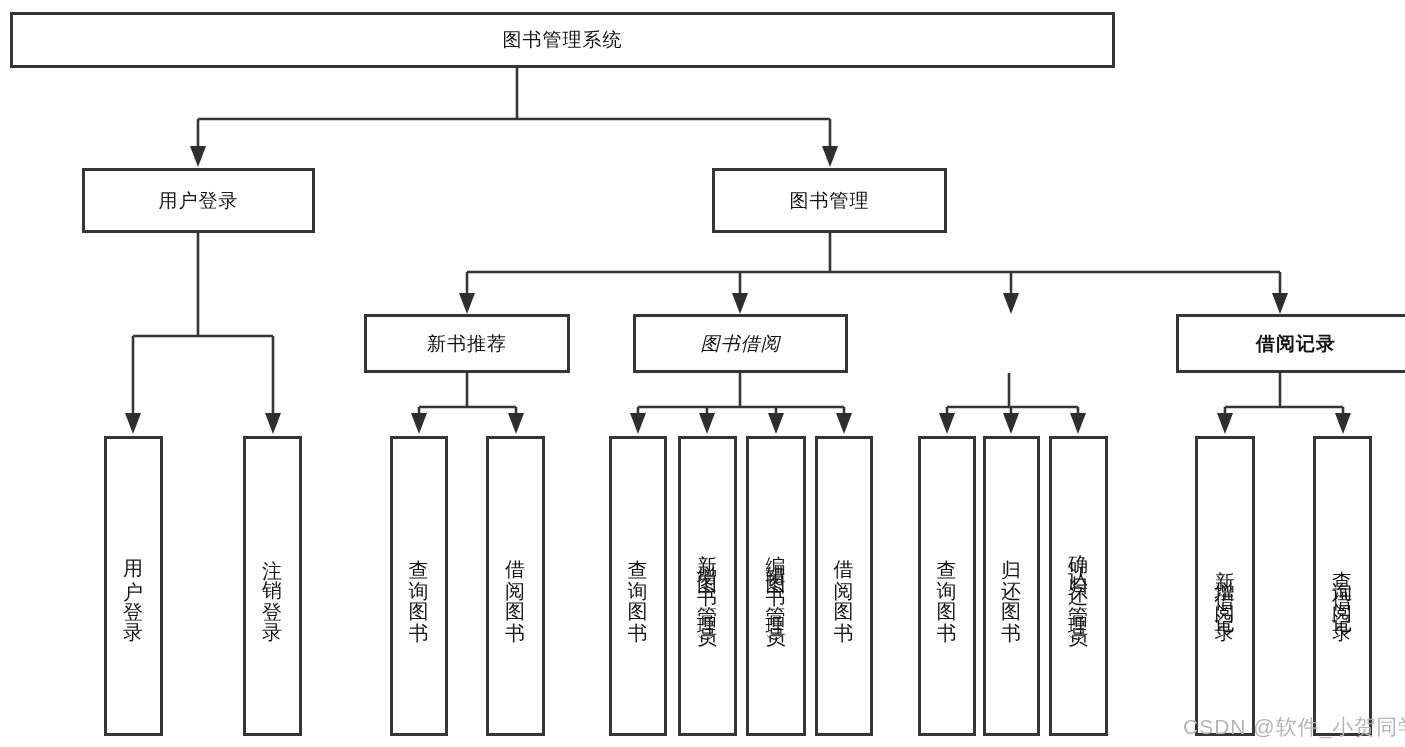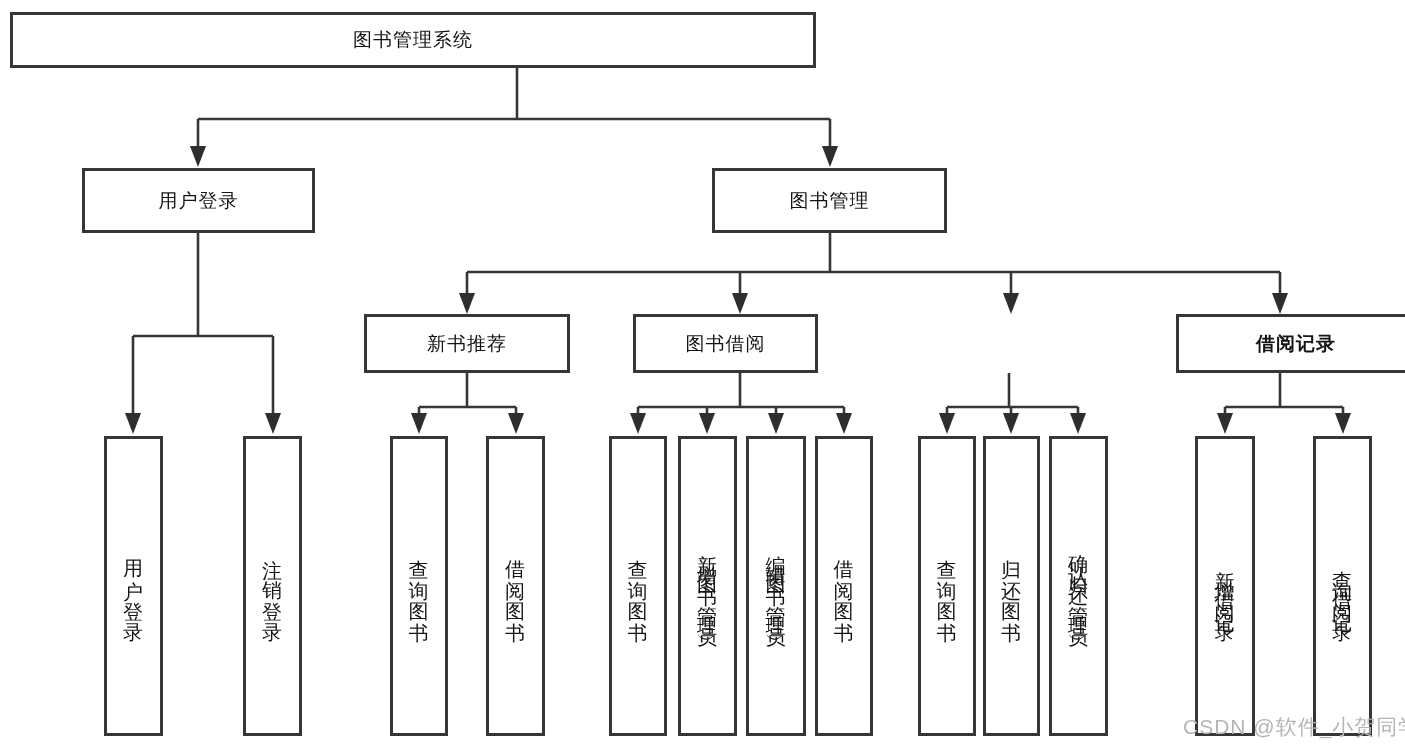--- a/index.html
+++ b/index.html
@@ -86,35 +86,35 @@
       <polygon points="768,413 784,413 776,434"></polygon>
       <polygon points="836,413 852,413 844,434"></polygon>
       <polygon points="939,413 955,413 947,434"></polygon>
       <polygon points="1003,413 1019,413 1011,434"></polygon>
       <polygon points="1070,413 1086,413 1078,434"></polygon>
       <polygon points="1217,413 1233,413 1225,434"></polygon>
       <polygon points="1335,413 1351,413 1343,434"></polygon>
     </g>
   </svg>
 
-  <div class="box hbox" style="left:10px; top:12px; width:806px; height:56px;">
+  <div class="box hbox" style="left:10px; top:12px; width:1105px; height:56px;">
     <span>图书管理系统</span>
   </div>
 
   <div class="box hbox" style="left:82px; top:168px; width:233px; height:65px;">
     <span>用户登录</span>
   </div>
   <div class="box hbox" style="left:364px; top:314px; width:206px; height:59px;">
     <span>新书推荐</span>
   </div>
 
   <div class="box hbox" style="left:712px; top:168px; width:235px; height:65px;">
     <span>图书管理</span>
   </div>
-  <div class="box hbox" style="left:633px; top:314px; width:185px; height:59px;">
+  <div class="box hbox" style="left:633px; top:314px; width:215px; height:59px;font-style:italic;">
     <span>图书借阅</span>
   </div>
   <div class="box hbox" style="left:1176px; top:314px; width:240px; height:59px;font-weight:bold;">
     <span>借阅记录</span>
   </div>
 
   <div class="box leaf" style="left:104px; top:436px; width:59px; height:300px;">
     <span class="vtext" style="letter-spacing: 1.05em;">用户登录</span>
   </div>
   <div class="box leaf" style="left:243px; top:436px; width:59px; height:300px;">

